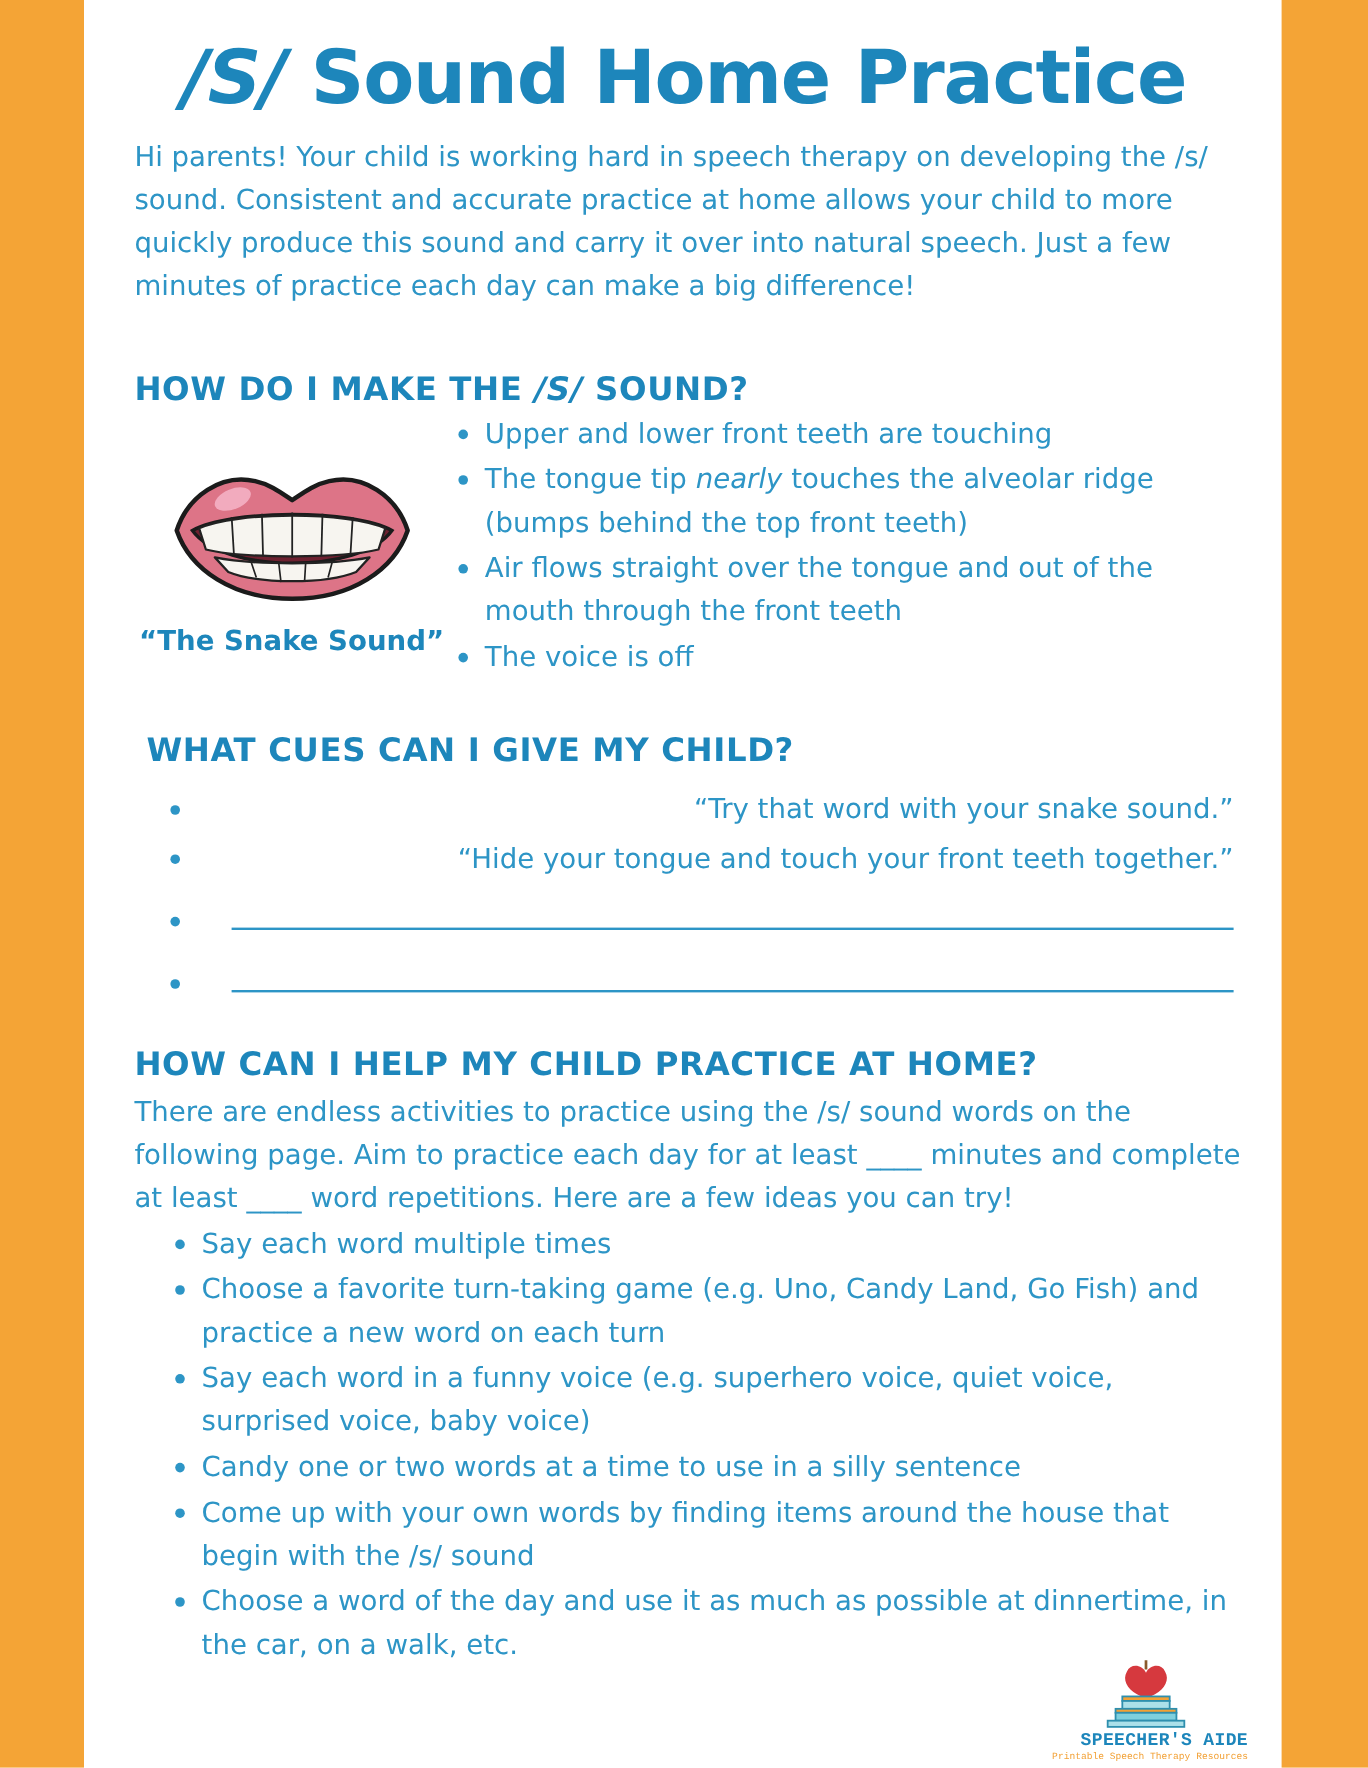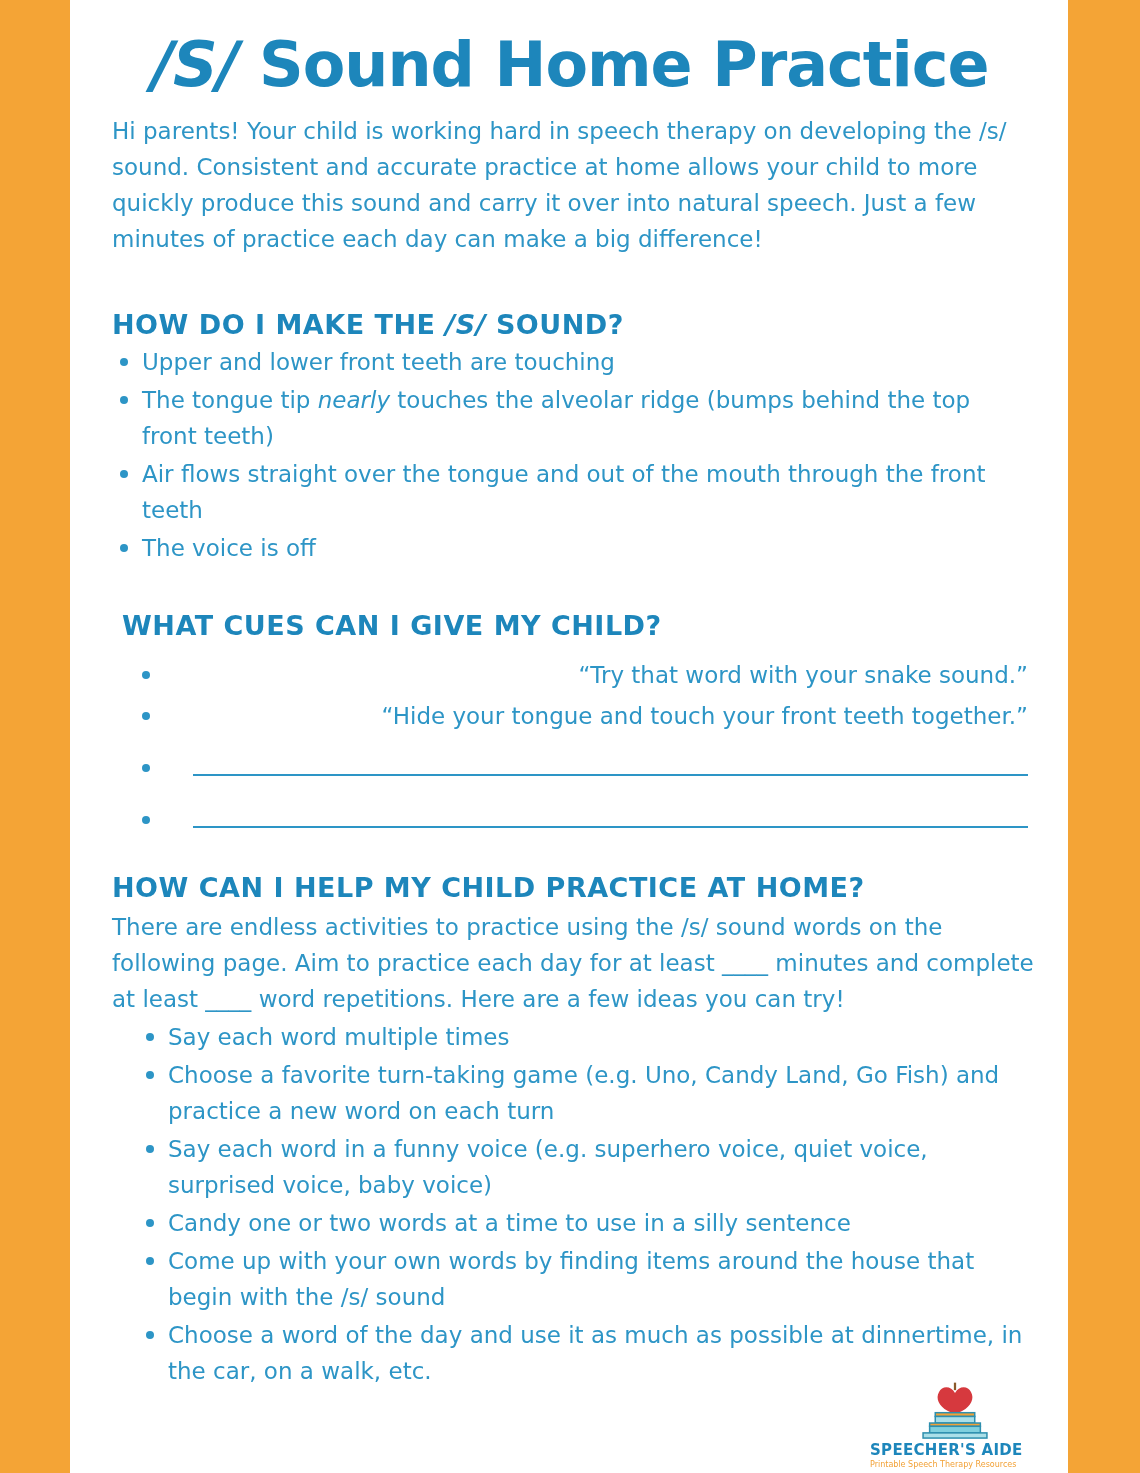--- a/index.html
+++ b/index.html
@@ -64,21 +64,21 @@
     display: inline-block; width: 835px; height: 24px;
     border-bottom: 2px solid #2D95C6;
   }
 
   .practice-block { margin-top: 34px; }
   .practice-block .para { margin-top: 6px; }
   .practice-block ul.blist { margin-left: 26px; margin-top: 2px; }
 
   .footer-logo {
     position: absolute; right: 28px; bottom: 4px;
-    width: 170px; text-align: left;
+    width: 170px; text-align: right; font-family: Liberation Mono, monospace;
   }
   .footer-logo svg { display: block; margin: 0 auto; }
   .brand-name {
     font-size: 15px; font-weight: bold; color: #1D86BB;
     letter-spacing: 0.3px; margin-top: 2px; white-space: nowrap;
   }
   .brand-tagline {
     font-size: 8px; color: #F2A136; margin-top: 1px; white-space: nowrap;
   }
 </style>
@@ -92,20 +92,32 @@
 
   <h1 class="page-title"><span class="it">/S/</span><span> Sound Home Practice</span></h1>
 
   <p class="para">Hi parents! Your child is working hard in speech therapy on developing the /s/ sound. Consistent and accurate practice at home allows your child to more quickly produce this sound and carry it over into natural speech. Just a few minutes of practice each day can make a big difference!</p>
 
   <div class="h1-row">
     <h2 class="sec-heading"><span>HOW DO I MAKE THE </span><span class="it">/S/</span><span> SOUND?</span></h2>
   </div>
 
   <div class="make-row">
+    <div class="mouth-col">
+      <svg width="215" height="142" viewBox="0 0 230 152">
+        <path d="M 12,75 C 22,44 52,24 82,31 C 96,34 106,42 115,48 C 124,42 134,34 148,31 C 178,24 208,44 218,75 C 206,110 168,136 115,136 C 62,136 24,110 12,75 Z" fill="#DD7487" stroke="#1b1b1b" stroke-width="4" stroke-linejoin="round"></path>
+        <path d="M 26,75 C 60,56 170,56 204,75 C 176,114 54,114 26,75 Z" fill="#6E2130" stroke="#1b1b1b" stroke-width="3"></path>
+        <path d="M 32,73 C 65,58 165,58 198,73 L 192,92 C 160,100 70,100 38,92 Z" fill="#F7F5F0" stroke="#222222" stroke-width="2" stroke-linejoin="round"></path>
+        <path d="M 61,63 L 63,96 M 88,60 L 89,98 M 115,59 L 115,99 M 142,60 L 141,98 M 169,63 L 167,96" stroke="#222222" stroke-width="1.6" fill="none"></path>
+        <path d="M 46,99 C 80,106 150,106 184,99 L 172,112 C 145,123 85,123 58,112 Z" fill="#F7F5F0" stroke="#222222" stroke-width="2" stroke-linejoin="round"></path>
+        <path d="M 78,102 L 83,117 M 103,104 L 105,121 M 127,104 L 126,121 M 151,102 L 147,117" stroke="#222222" stroke-width="1.5" fill="none"></path>
+        <ellipse cx="62" cy="47" rx="17" ry="9" transform="rotate(-22 62 47)" fill="#F2ABBE"></ellipse>
+      </svg>
+      <div class="mouth-caption">“The Snake Sound”</div>
+    </div>
     <div class="bullets-col">
       <ul class="blist">
         <li>Upper and lower front teeth are touching</li>
         <li><span>The tongue tip </span><span class="it">nearly</span><span> touches the alveolar ridge (bumps behind the top front teeth)</span></li>
         <li>Air flows straight over the tongue and out of the mouth through the front teeth</li>
         <li>The voice is off</li>
       </ul>
     </div>
   </div>
 

